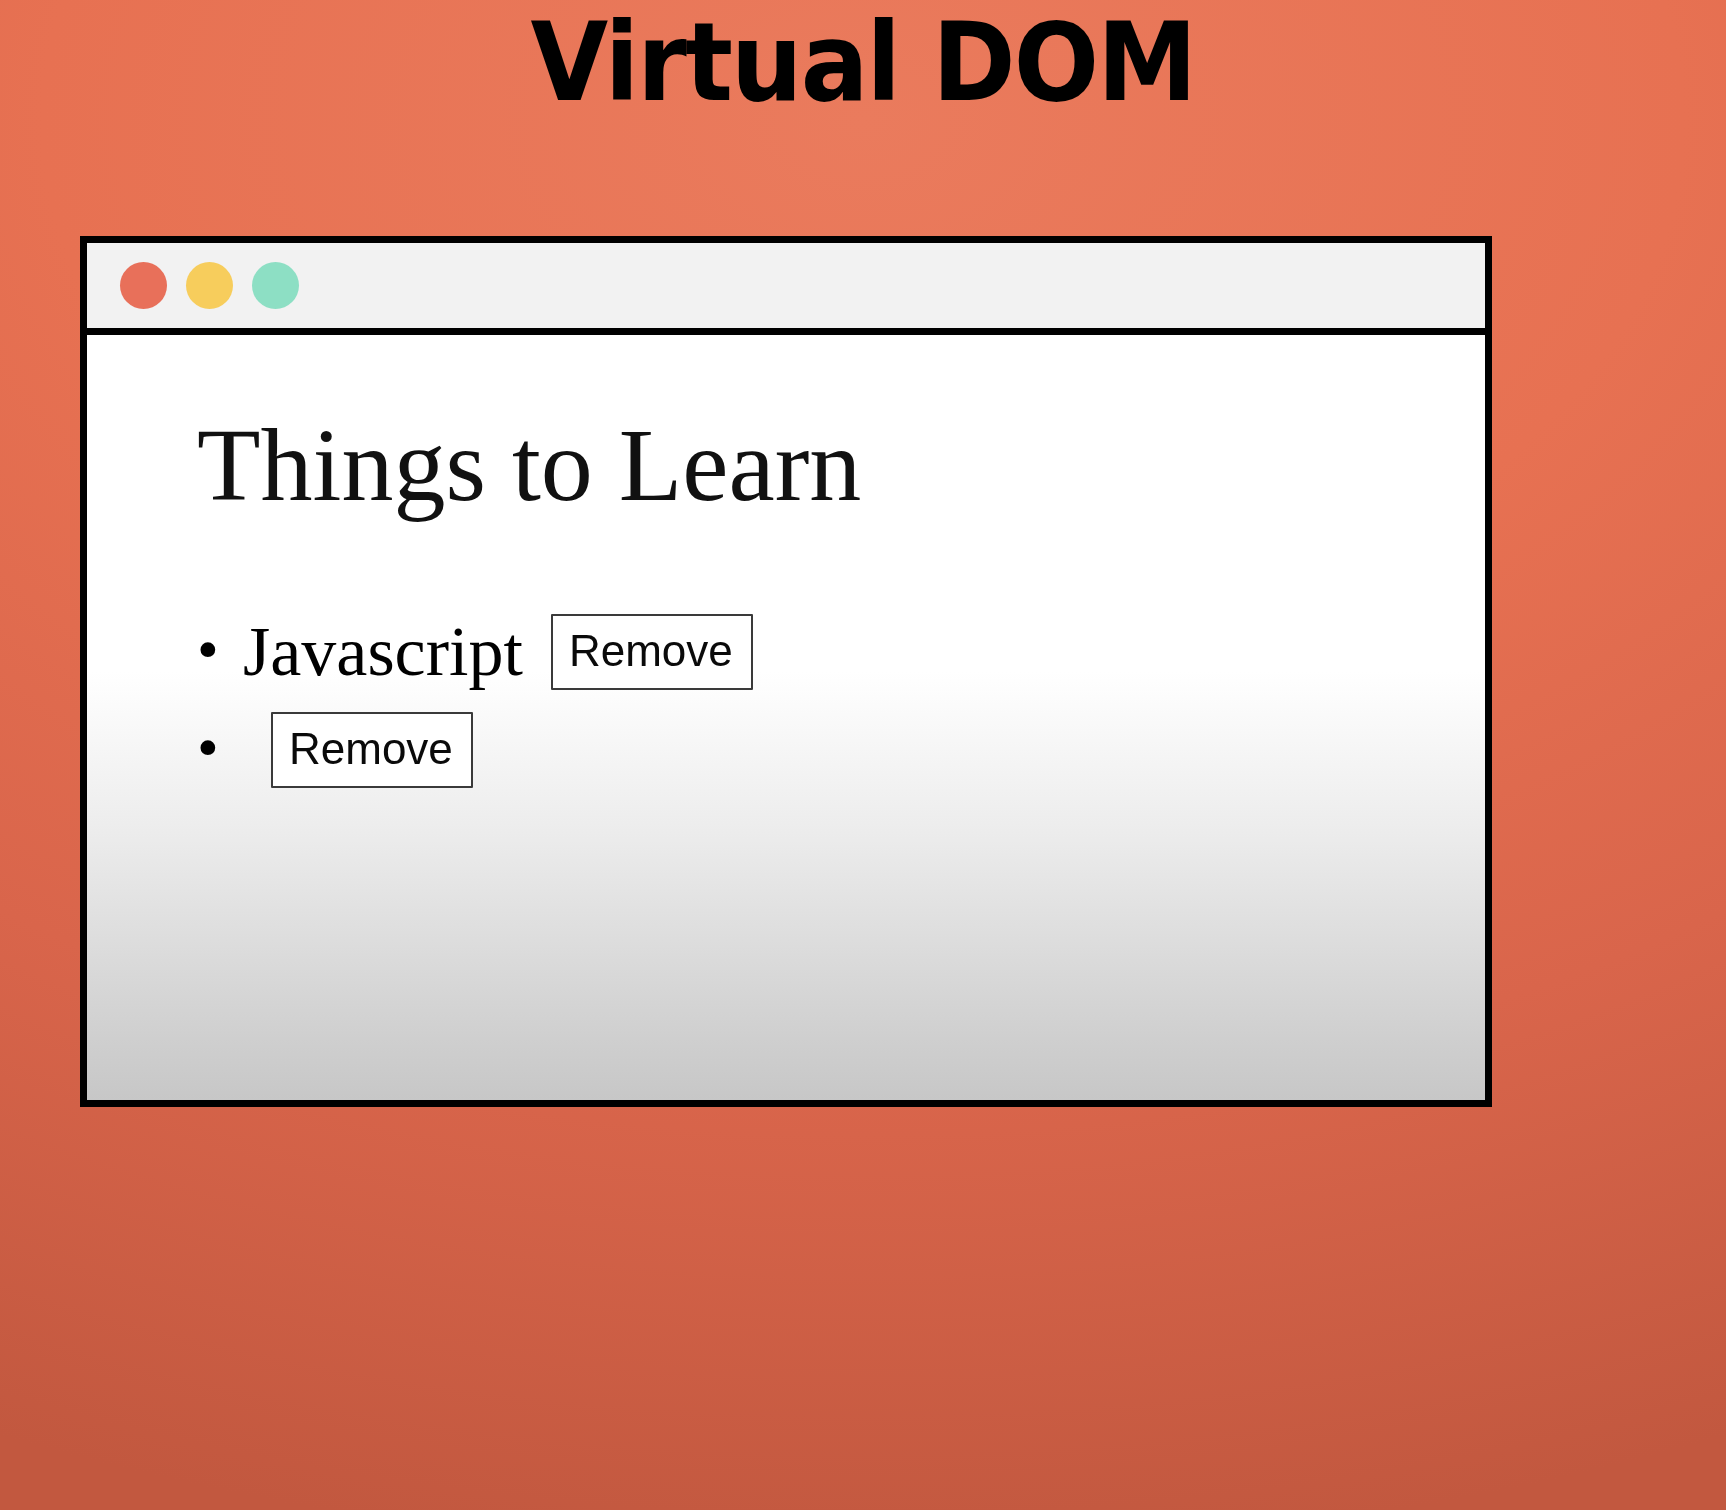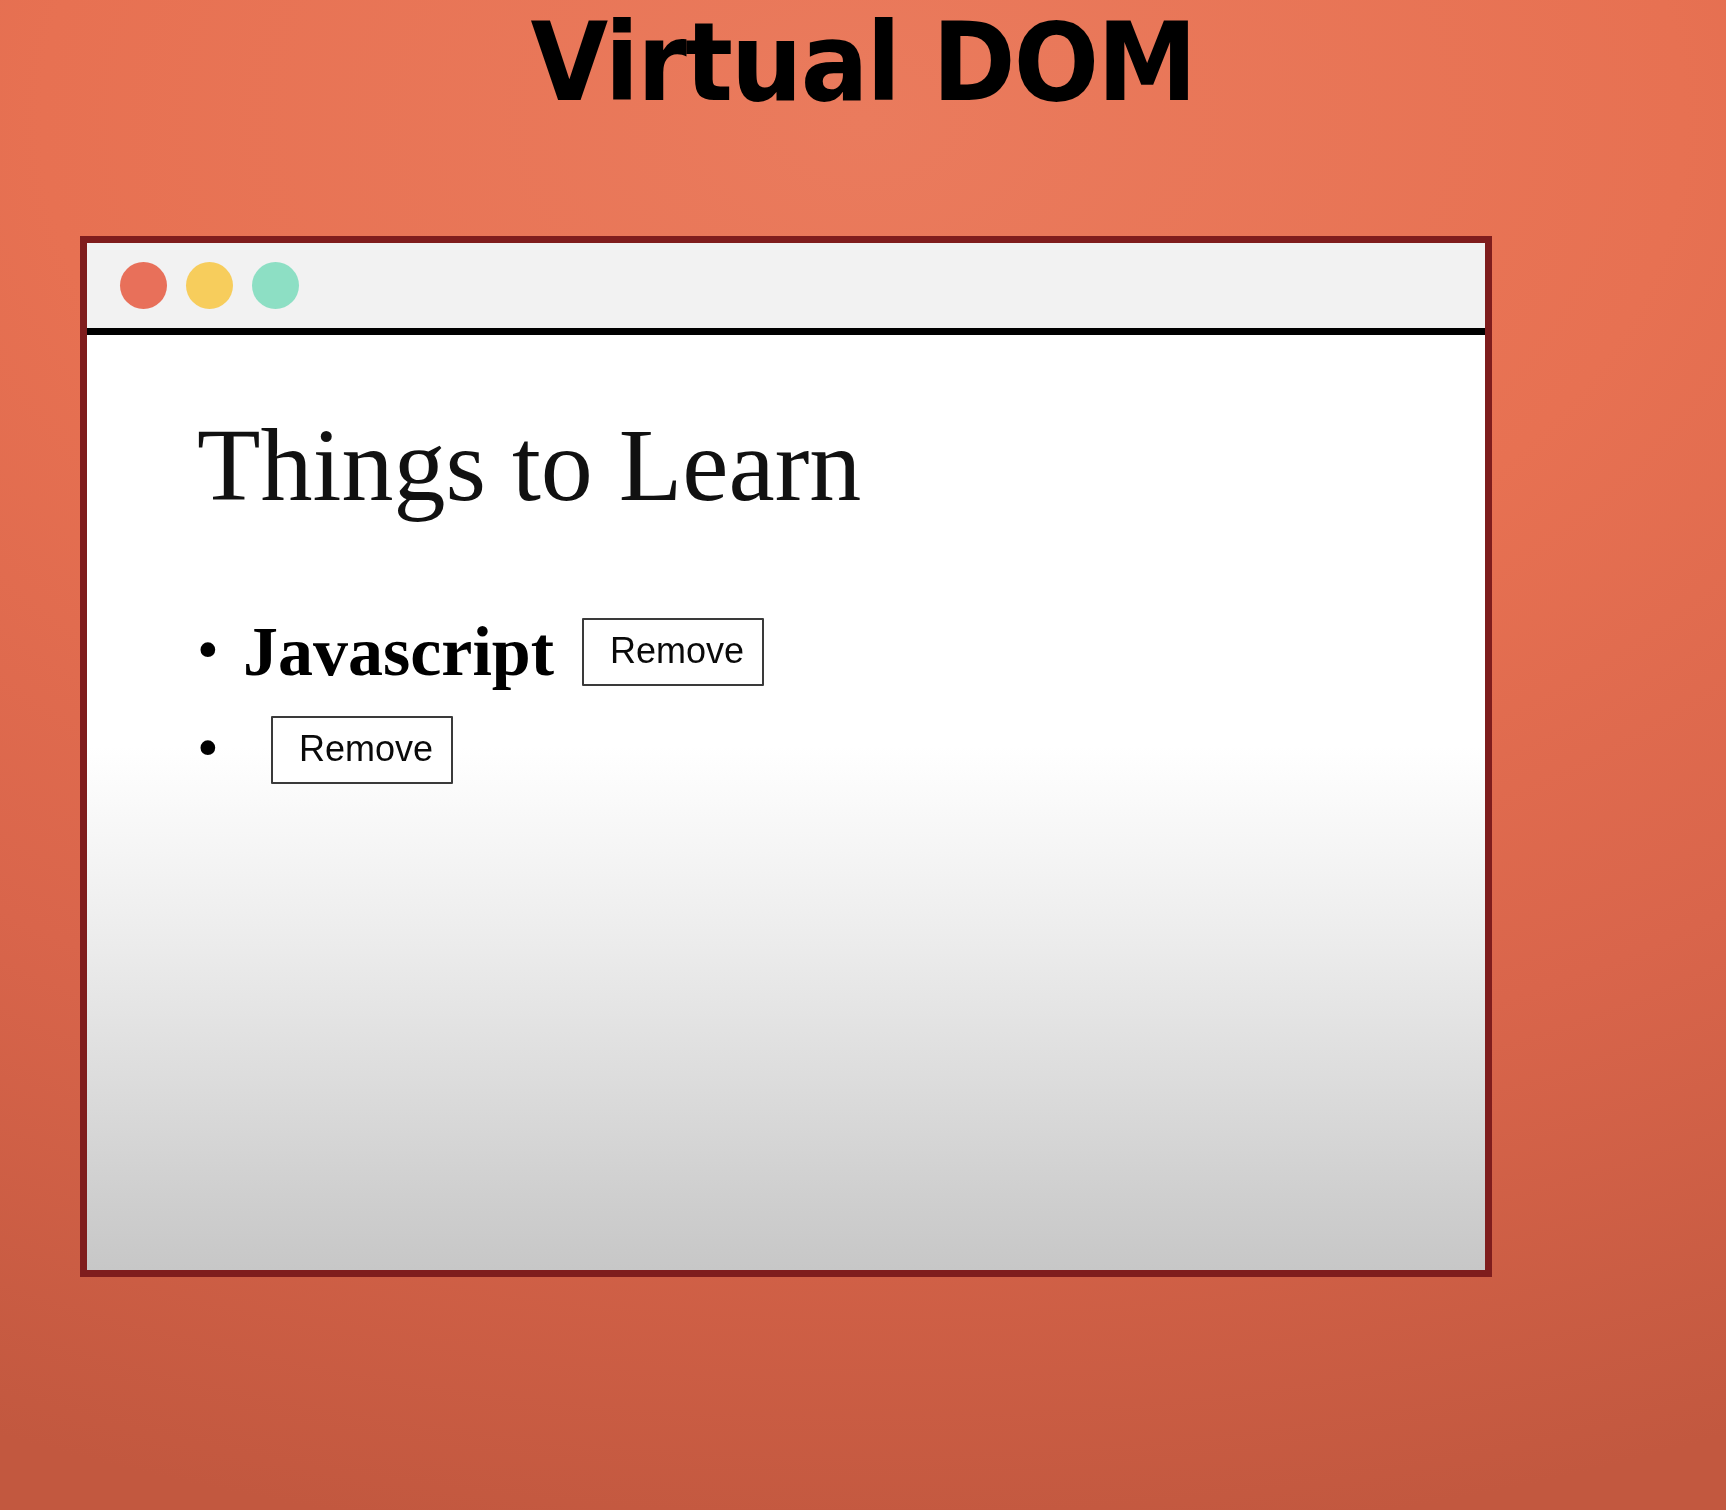--- a/index.html
+++ b/index.html
@@ -44,22 +44,22 @@
     transform: scaleX(0.93);
     transform-origin: 50% 0;
   }
 
   
   #browser-window {
     position: absolute;
     left: 80px;
     top: 236px;
     width: 1412px;
-    height: 1041px;
-    border: 7px solid #7f1d1d;
+    height: 871px;
+    border: 7px solid #000000;
     background: #fca5a5;
     display: flex;
     flex-direction: column;
     overflow: hidden;
   }
 
   #window-titlebar {
     height: 92px;
     flex: 0 0 92px;
     background: #f2f2f2;
@@ -122,33 +122,32 @@
     text-align: left;
     margin-top: -6px;
   }
 
   .item-label {
     font-family: "Liberation Serif", serif;
     font-size: 70px;
     line-height: 1;
     color: #000000;
     white-space: nowrap;
-    font-weight: bold;
   }
 
   .remove-button {
     margin-left: 28px;
     font-family: "Liberation Sans", sans-serif;
-    font-size: 36px;
+    font-size: 44px;
     line-height: 1;
     color: #0a0a0a;
     background: #ffffff;
     border: 2px solid #3a3a3a;
     border-radius: 1px;
-    padding: 13px 18px 15px 26px;
+    padding: 13px 18px 15px 16px;
     cursor: pointer;
     white-space: nowrap;
   }
 </style>
 </head>
 <body>
 
 <div id="slide-bg"></div>
 
 <div id="slide-title">Virtual DOM</div>

